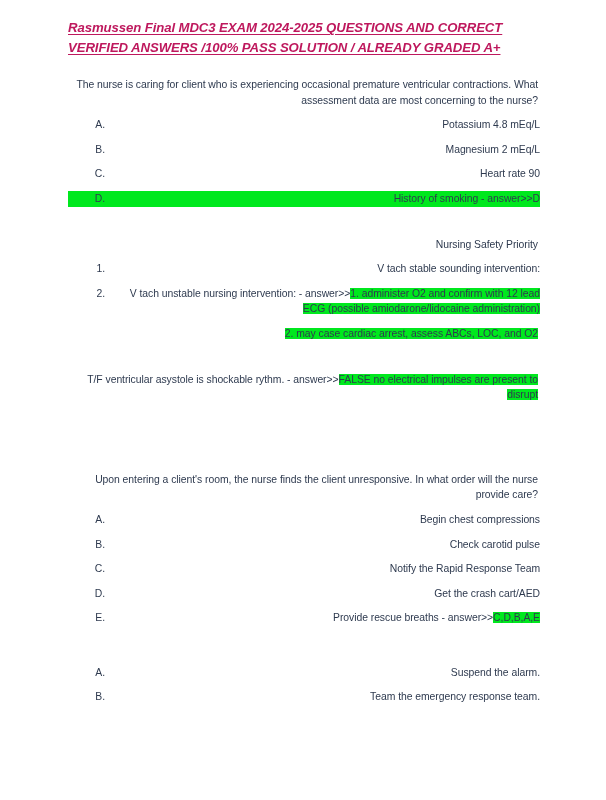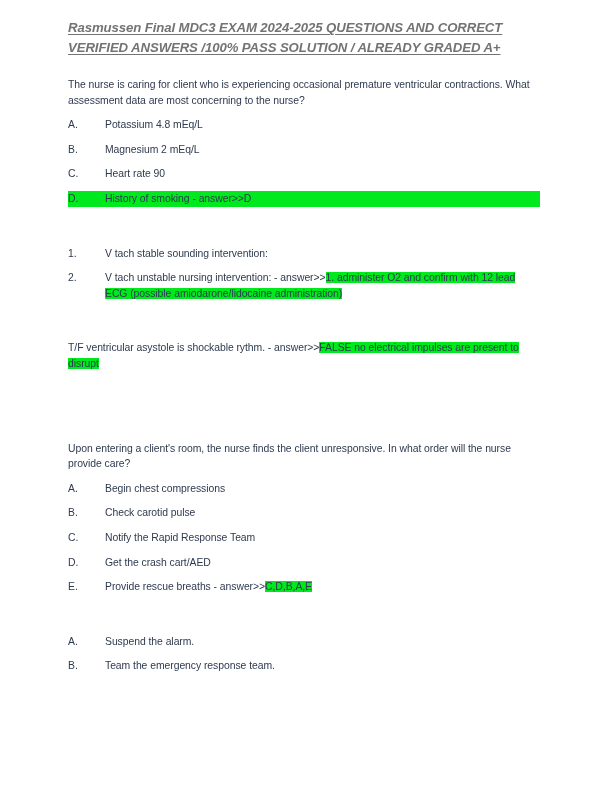--- a/index.html
+++ b/index.html
@@ -17,39 +17,40 @@
   }
   .page {
     position: relative;
     width: 606px;
     height: 800px;
     background: #ffffff;
     box-sizing: border-box;
     padding: 18px 66px 0 68px;
   }
   .doc-title {
-    color: #737373;
+    color: #be185d;
     font-weight: bold;
     font-style: italic;
     font-size: 13.2px;
     line-height: 19.5px;
     text-decoration: underline;
     text-underline-offset: 2px;
     letter-spacing: -0.1px;
     margin: 0 0 4px 0;
     max-width: 472px;
   }
   .body-text,
   .para,
   .opt,
   .numitem {
     color: #2E3A4F;
     font-size: 10.4px;
     line-height: 15.6px;
     letter-spacing: -0.05px;
+    text-align: right;
   }
   .para {
     margin: 0;
     max-width: 470px;
   }
   .spacer-sm { height: 9px; }
   .spacer-md { height: 16px; }
   .spacer-xl { height: 30px; }
 
   .opt, .numitem {
@@ -109,37 +110,39 @@
   </div>
   <div class="spacer-sm"></div>
 
   <div class="opt">
     <span class="lbl hl">D.</span>
     <span class="txt hl">History of smoking - answer&gt;&gt;D</span>
   </div>
 
   <div class="spacer-xl"></div>
 
+  <p class="para">Nursing Safety Priority</p>
 
   <div class="spacer-sm"></div>
 
   <div class="numitem">
     <span class="lbl">1.</span>
     <span class="txt">V tach stable sounding intervention:</span>
   </div>
 
   <div class="spacer-sm"></div>
 
   <div class="numitem">
     <span class="lbl">2.</span>
     <span class="txt"><span>V tach unstable nursing intervention: - answer&gt;&gt;</span><span class="blockhl">1. administer O2 and confirm with 12 lead ECG (possible amiodarone/lidocaine administration)</span></span>
   </div>
 
   <div class="spacer-sm"></div>
 
+  <p class="para"><span class="blockhl">2. may case cardiac arrest, assess ABCs, LOC, and O2</span></p>
 
   <div class="spacer-xl"></div>
 
   <p class="para"><span>T/F ventricular asystole is shockable rythm. - answer&gt;&gt;</span><span class="blockhl">FALSE  no electrical impulses are present to disrupt</span></p>
 
   <div class="spacer-xl"></div>
 
 
   <div class="spacer-sm"></div>
 

